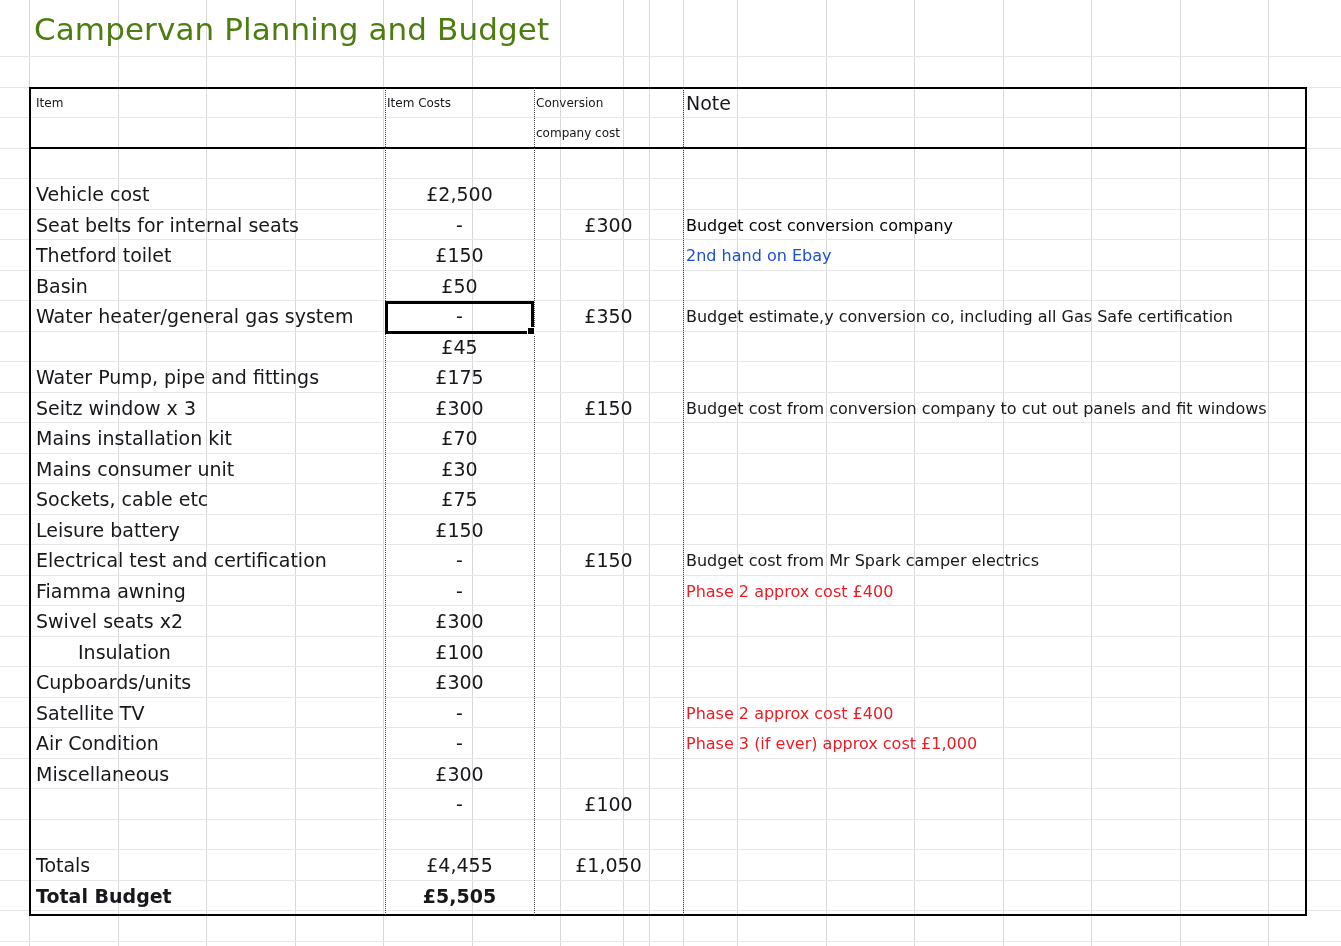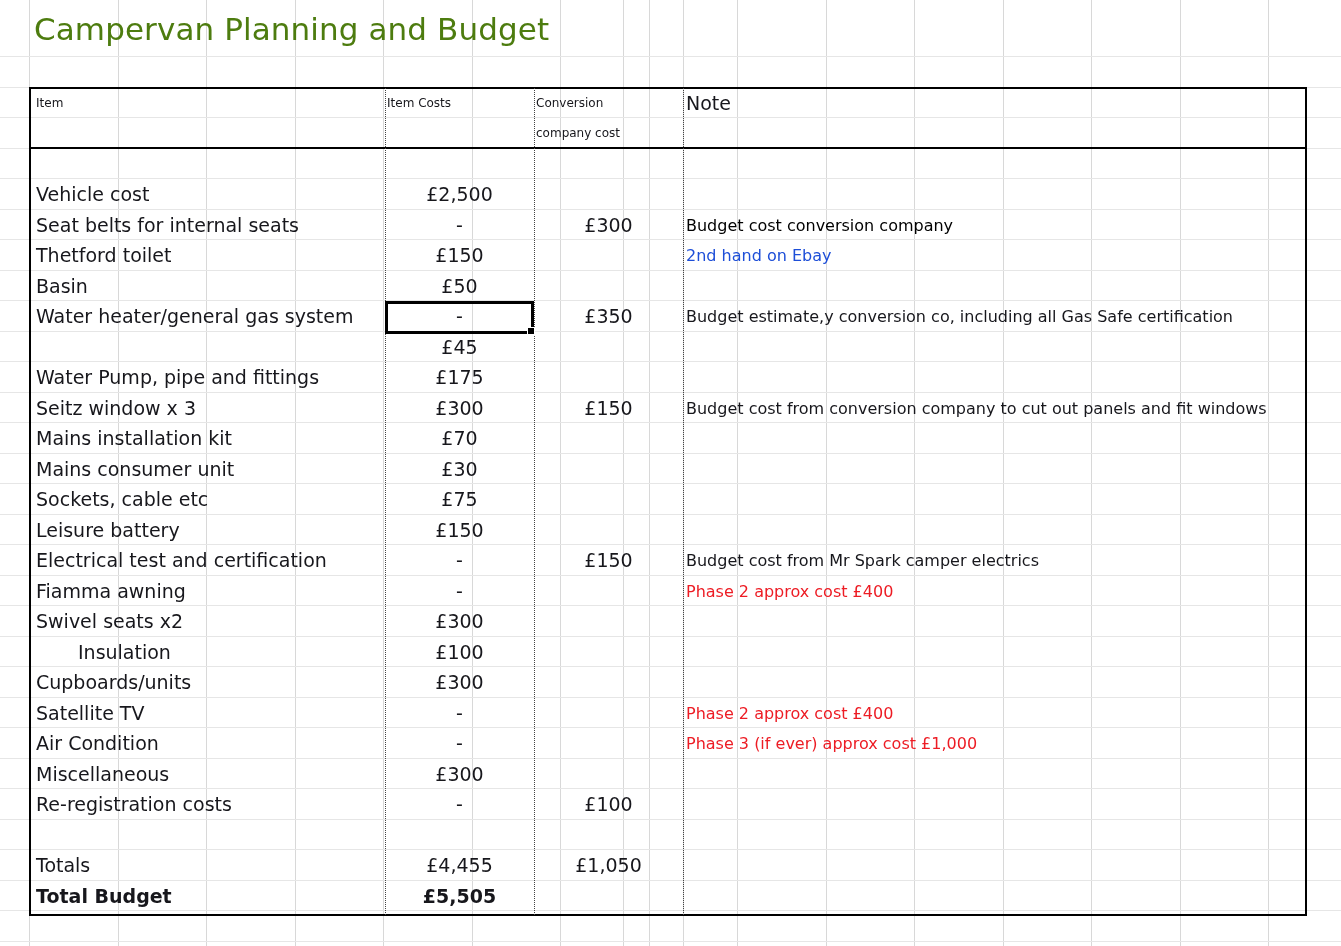--- a/index.html
+++ b/index.html
@@ -261,21 +261,20 @@
     <div class="cell c-cost" style="top: 698px;">-</div>
     <div class="cell c-conv" style="top: 698px;"></div>
     <div class="cell c-note" style="top: 699px; color: rgb(237, 28, 36);">Phase 2 approx cost £400</div>
     <div class="cell c-item" style="top: 728px;">Air Condition</div>
     <div class="cell c-cost" style="top: 728px;">-</div>
     <div class="cell c-conv" style="top: 728px;"></div>
     <div class="cell c-note" style="top: 729px; color: rgb(237, 28, 36);">Phase 3 (if ever) approx cost £1,000</div>
     <div class="cell c-item" style="top: 759px;">Miscellaneous</div>
     <div class="cell c-cost" style="top: 759px;">£300</div>
     <div class="cell c-conv" style="top: 759px;"></div>
-    <div class="cell c-item" style="top: 789px;">Re-registration costs</div>
     <div class="cell c-cost" style="top: 789px;">-</div>
     <div class="cell c-conv" style="top: 789px;">£100</div>
     <div class="cell c-item" style="top: 850px;">Totals</div>
     <div class="cell c-cost" style="top: 850px;">£4,455</div>
     <div class="cell c-conv" style="top: 850px;">£1,050</div>
     <div class="cell c-item bold" style="top: 881px;">Total Budget</div>
     <div class="cell c-cost bold" style="top: 881px;">£5,505</div>
   </div>
 
 <div id="selected-cell"></div>

